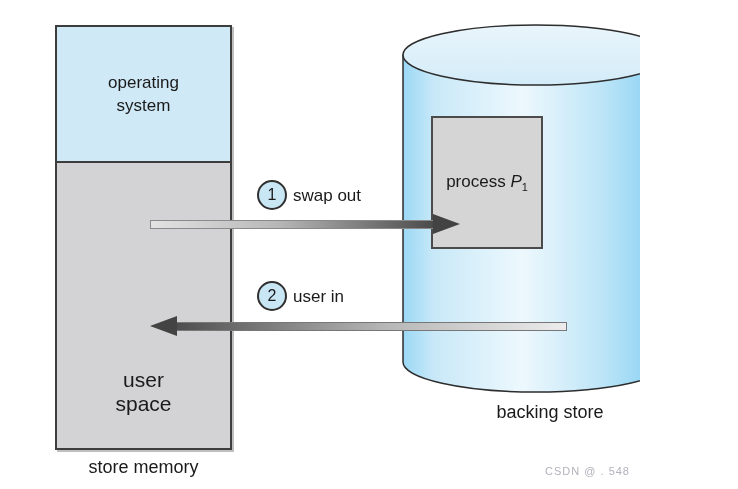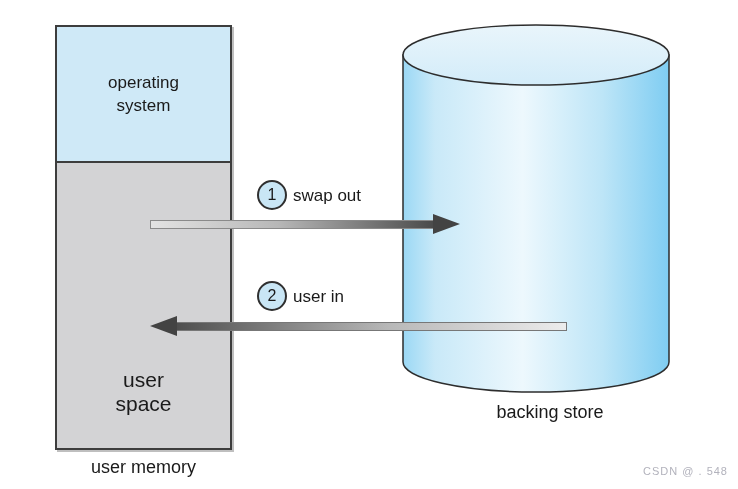--- a/index.html
+++ b/index.html
@@ -1,21 +1,21 @@
 <!DOCTYPE html>
 <html><head>
 <meta charset="utf-8">
 <style>
   * { margin: 0; padding: 0; box-sizing: border-box; }
   html, body { background: #ffffff; }
   body { font-family: "Liberation Sans", "DejaVu Sans", sans-serif; color: #1a1a1a; }
 
   .stage {
     position: relative;
-    width: 738px;
+    width: 640px;
     height: 489px;
     background: #ffffff;
     overflow: hidden;
   }
 
   
   .main-memory {
     position: absolute;
     left: 55px; top: 25px;
     width: 177px; height: 425px;
@@ -141,41 +141,44 @@
 <div class="stage">
 
   <div class="main-memory">
     <div class="os-section">
       <span>operating
 system</span>
     </div>
     <div class="user-space-label">user
 space</div>
   </div>
-  <div class="main-memory-label">user memory</div>
+  <div class="main-memory-label">store memory</div>
 
   <svg class="cylinder" viewBox="0 0 268 372" aria-hidden="true">
     <defs>
       <linearGradient id="cylBody" x1="0" y1="0" x2="1" y2="0">
         <stop offset="0" stop-color="#9bd8f5"></stop>
         <stop offset="0.12" stop-color="#c9e9f8"></stop>
         <stop offset="0.45" stop-color="#edf8fd"></stop>
         <stop offset="0.75" stop-color="#bde5f7"></stop>
         <stop offset="1" stop-color="#7fcdf2"></stop>
       </linearGradient>
       <linearGradient id="cylTop" x1="0" y1="0" x2="0" y2="1">
         <stop offset="0" stop-color="#e9f5fb"></stop>
         <stop offset="1" stop-color="#d3ecf9"></stop>
       </linearGradient>
     </defs>
     <path d="M 1 32 L 1 339 A 133 30 0 0 0 267 339 L 267 32 Z" fill="url(#cylBody)" stroke="#2d2d2d" stroke-width="1.5"></path>
     <ellipse cx="134" cy="32" rx="133" ry="30" fill="url(#cylTop)" stroke="#2d2d2d" stroke-width="1.5"></ellipse>
   </svg>
   <div class="backing-store-label">backing store</div>
 
+  <div class="process-box process-p1">
+    <span><span>process </span><i>P</i><sub>1</sub></span>
+  </div>
 
   <div class="arrow-shaft shaft-out"></div>
   <div class="arrow-head head-right"></div>
   <div class="step-circle circle-1">
     <span>1</span>
   </div>
   <div class="step-label label-out">swap out</div>
 
   <div class="arrow-shaft shaft-in"></div>
   <div class="arrow-head head-left"></div>

